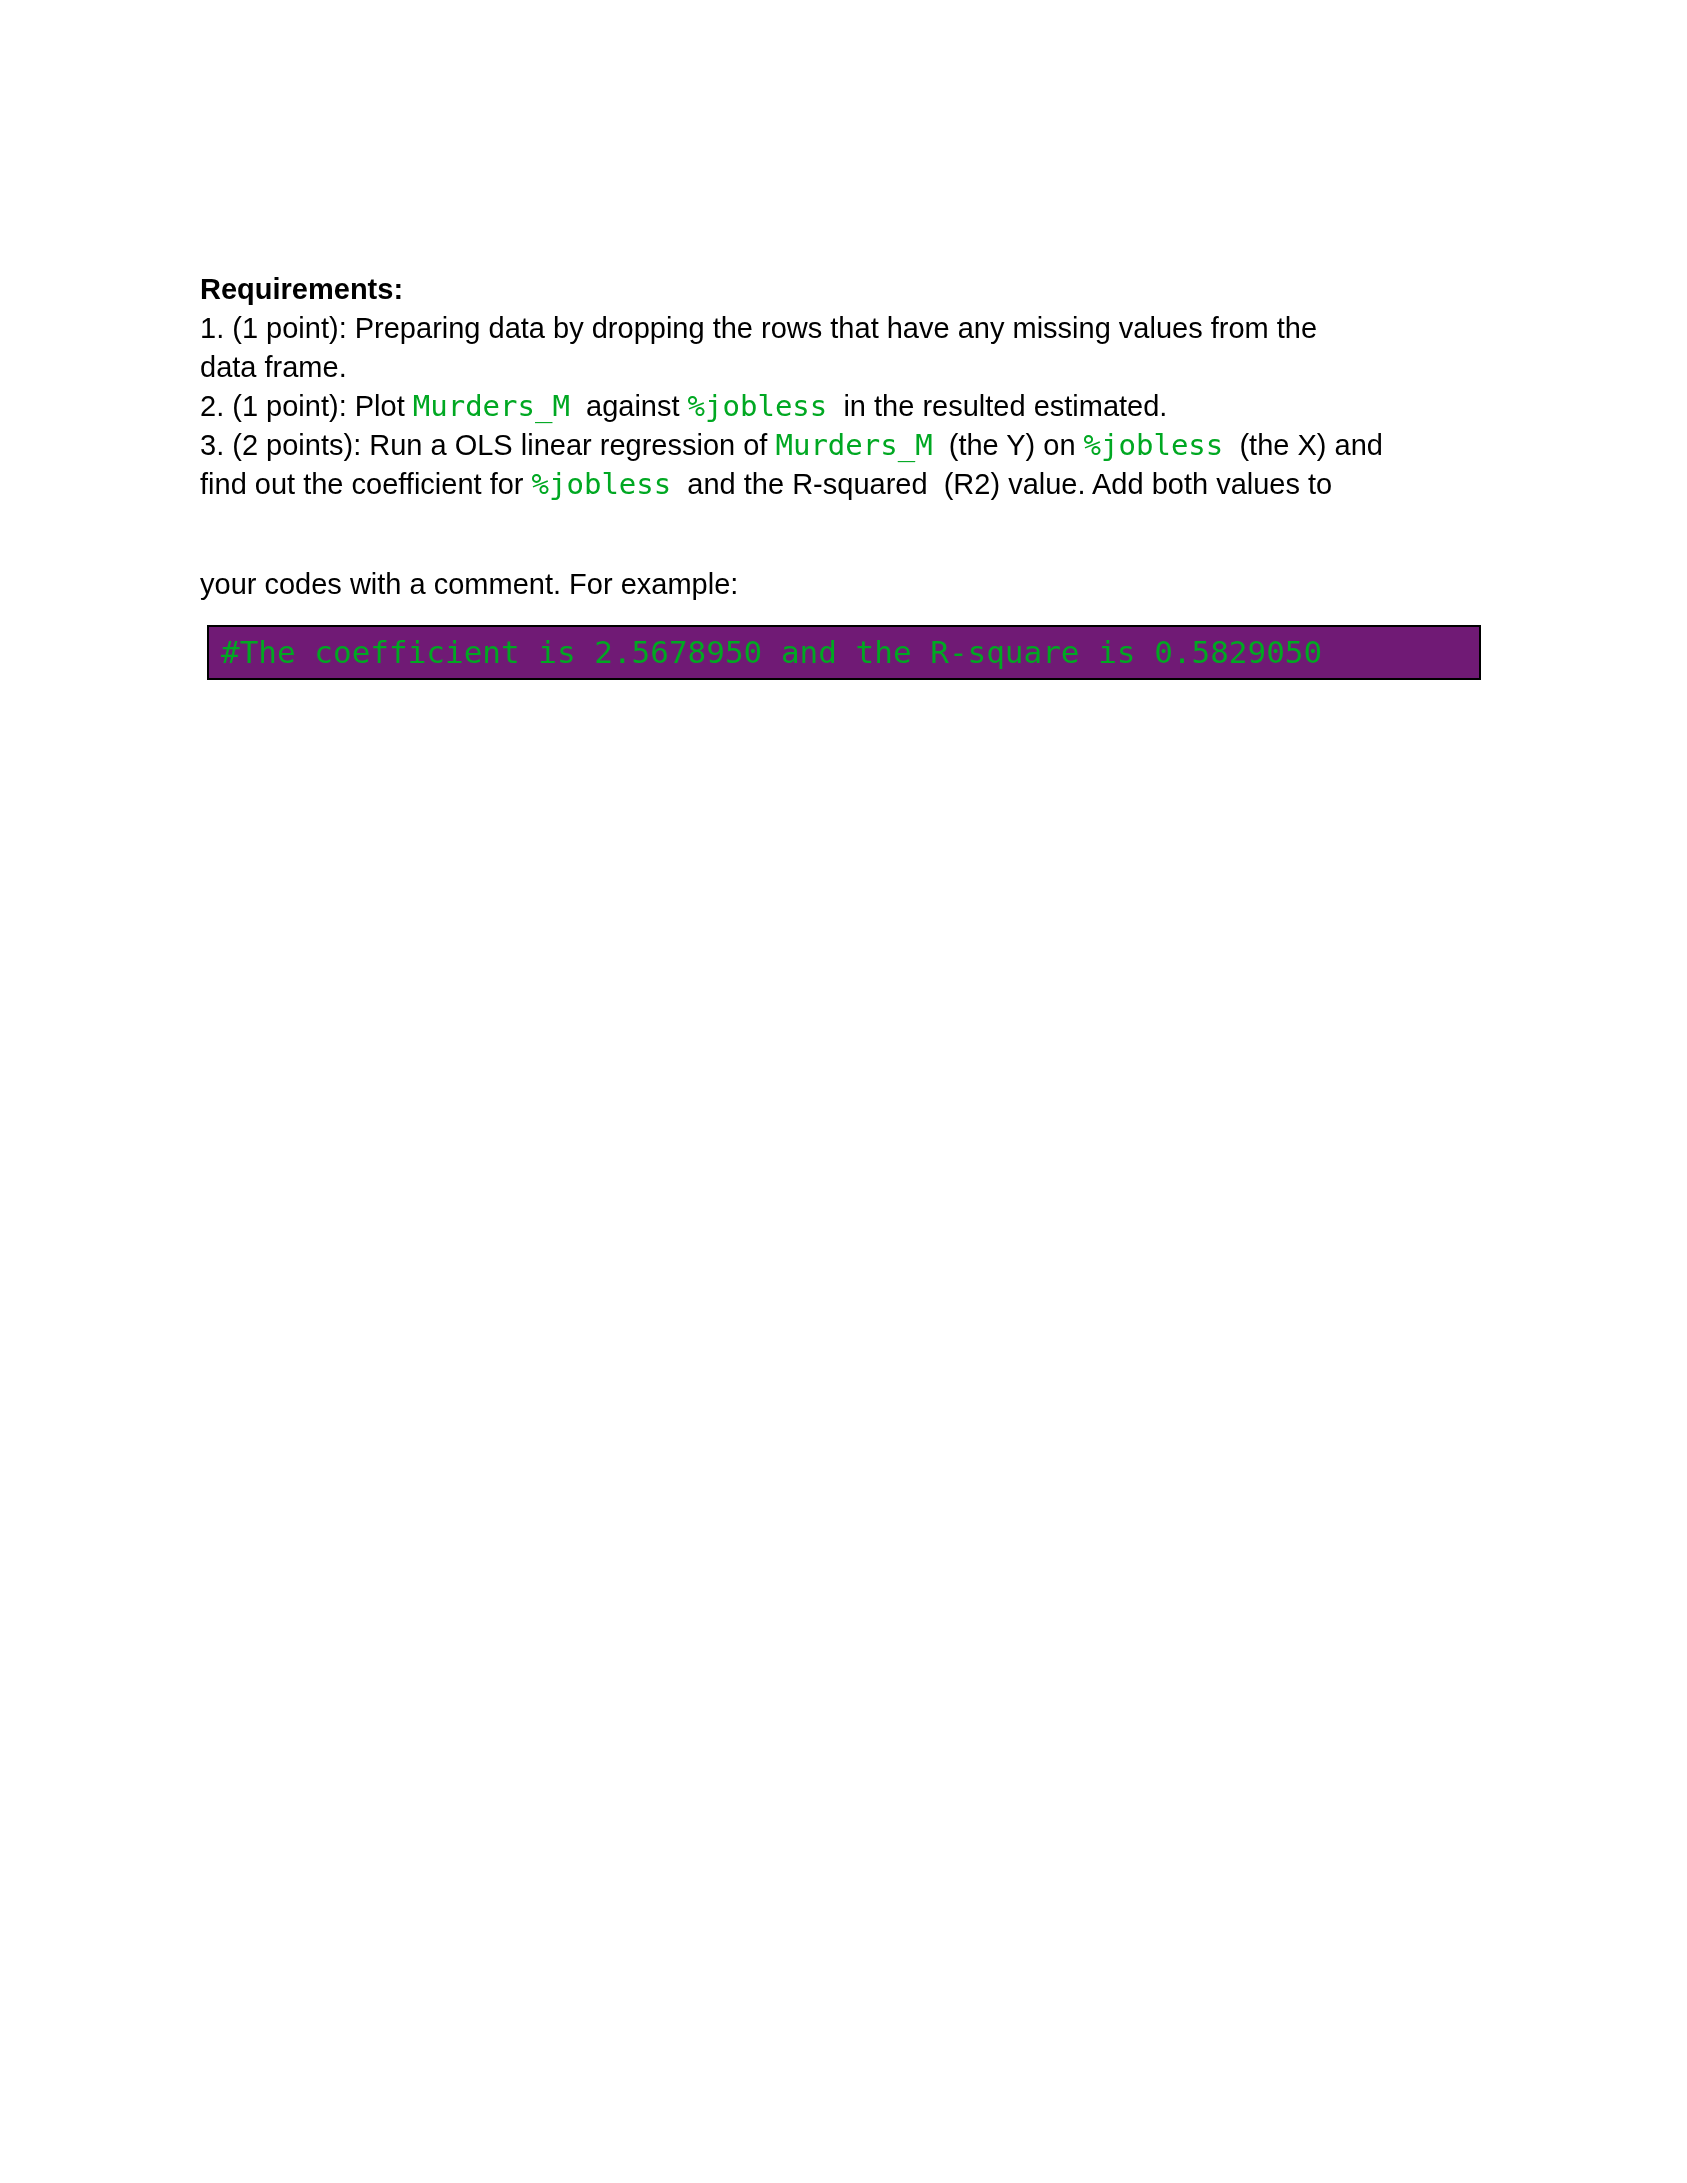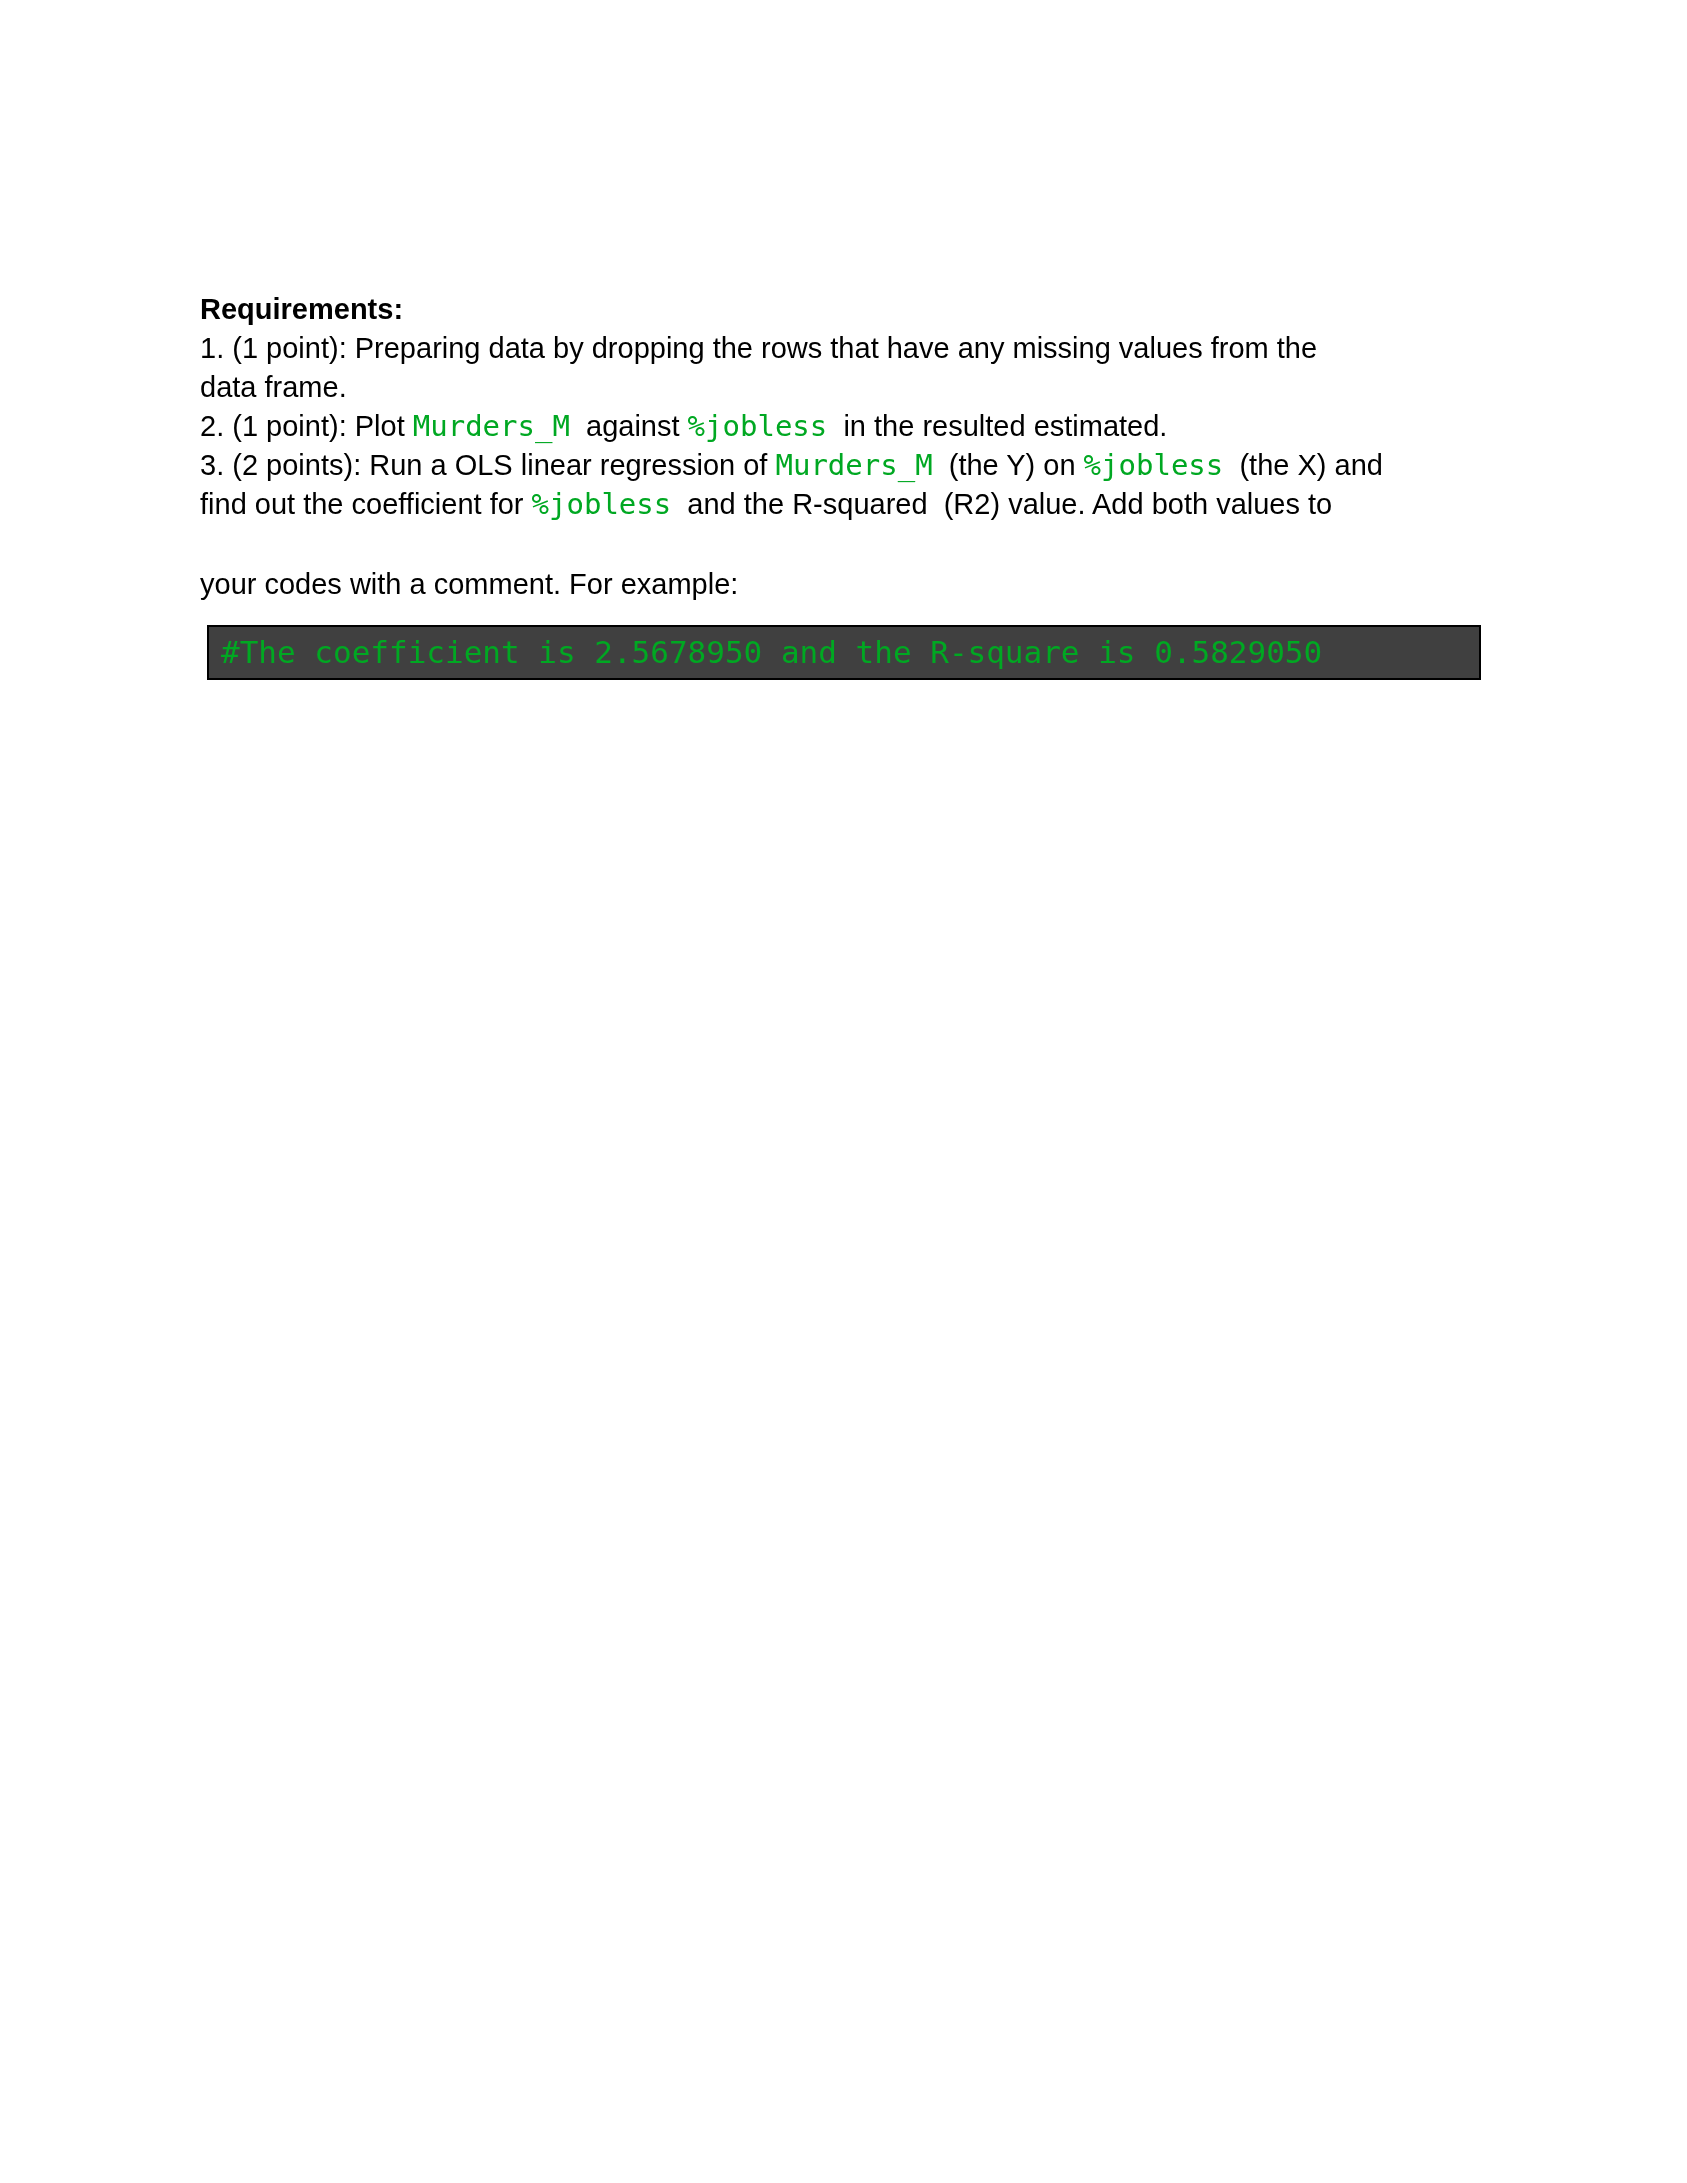--- a/index.html
+++ b/index.html
@@ -21,40 +21,40 @@
     background: var(--page-bg, #ffffff);
     overflow: hidden;
   }
   .textblock {
     position: absolute;
     left: 200px;
     color: var(--body-text, #000000);
     font-size: 29px;
     line-height: 39px;
   }
-  #block1 { top: 270px; margin-top: 20px; }
+  #block1 { top: 270px; }
   #block2 { top: 565px; }
   #block3 { top: 720px; }
   .line { white-space: pre; }
   .heading { font-weight: 700; }
   .text-run { white-space: pre; }
   .code-run {
     font-family: "DejaVu Sans Mono", monospace;
     color: var(--code-green, #00A822);
     white-space: pre;
   }
   .code-box {
     position: absolute;
     left: 207px;
     top: 625px;
     width: 1274px;
     height: 55px;
     box-sizing: border-box;
     border: 2.6px solid var(--box-border, #000000);
-    background: #404040;
+    background: #701a75;
     display: flex;
     align-items: center;
     padding-left: 12px;
   }
   .box-code {
     font-size: 31px;
     line-height: 1;
   }
 </style>
 </head>

